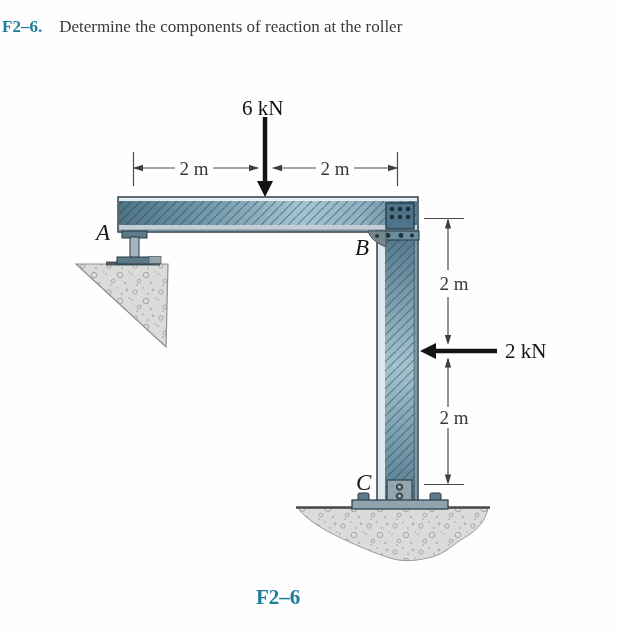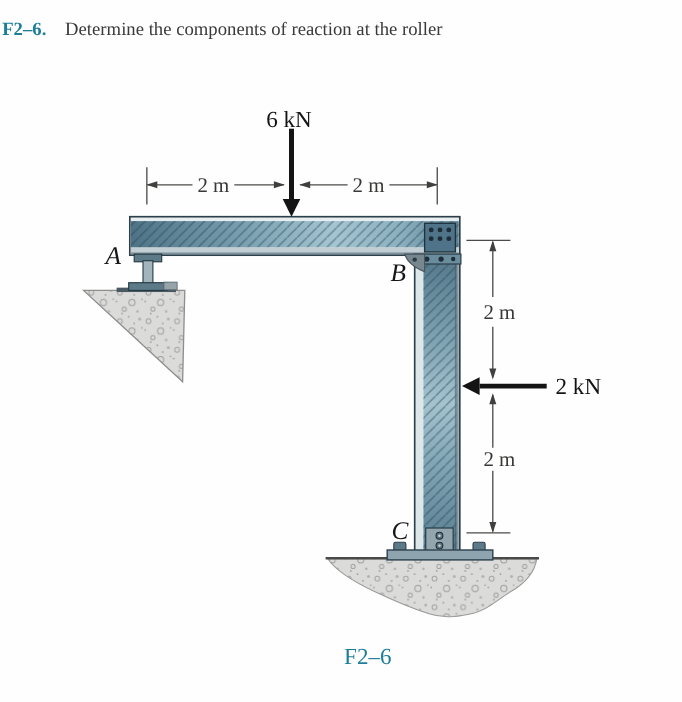--- a/index.html
+++ b/index.html
@@ -1,22 +1,22 @@
 <!DOCTYPE html>
 <html><head>
 <meta charset="utf-8">
 <style>
   html,body{margin:0;padding:0;background:#fefefe;}
   body{width:620px;height:638px;position:relative;overflow:hidden;
        font-family:"Liberation Serif",serif;}
   .header{position:absolute;left:2px;top:11px;width:616px;
           font-size:17px;line-height:32.5px;color:#3a3a3a;}
   .pnum{color:#1e7e9a;font-weight:bold;margin-right:17px;}
-  .caption{position:absolute;left:256px;top:585px;width:100px;text-align:right;
-           font-size:21px;font-weight:normal;color:#1e7e9a;}
+  .caption{position:absolute;left:256px;top:585px;width:100px;text-align:left;
+           font-size:21px;font-weight:bold;color:#1e7e9a;}
   svg.fig{position:absolute;left:0;top:0;}
   svg text{font-family:"Liberation Serif",serif;}
   .dim{font-size:19px;fill:#383836;}
   .force{font-size:21px;fill:#141414;}
   .joint{font-size:23px;font-style:italic;fill:#161616;}
 </style>
 </head>
 <body>
 
 <div class="header">

